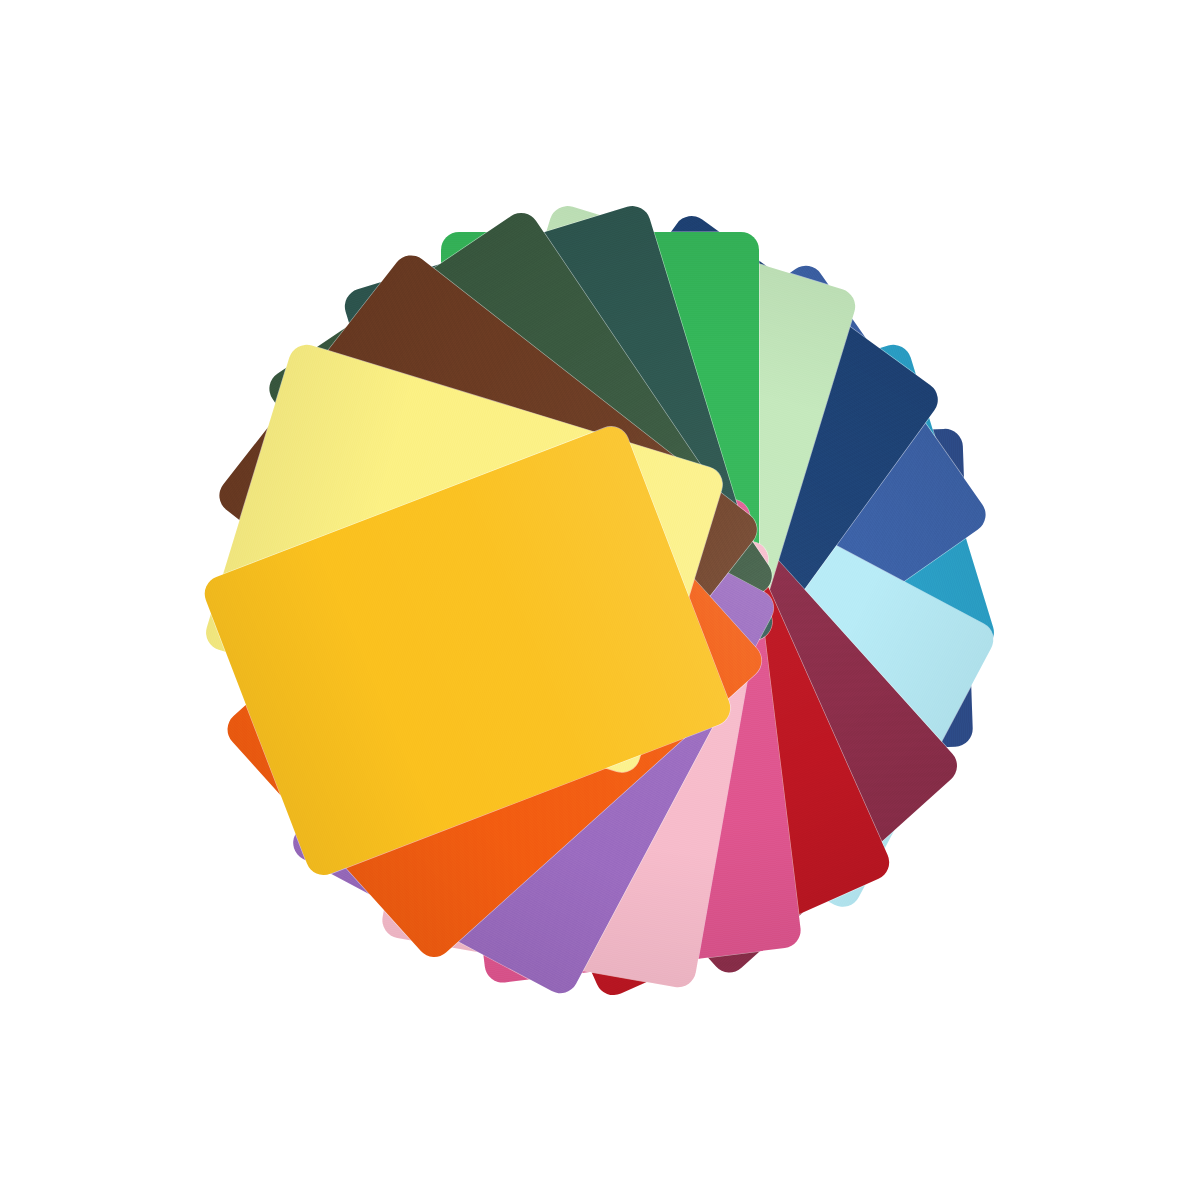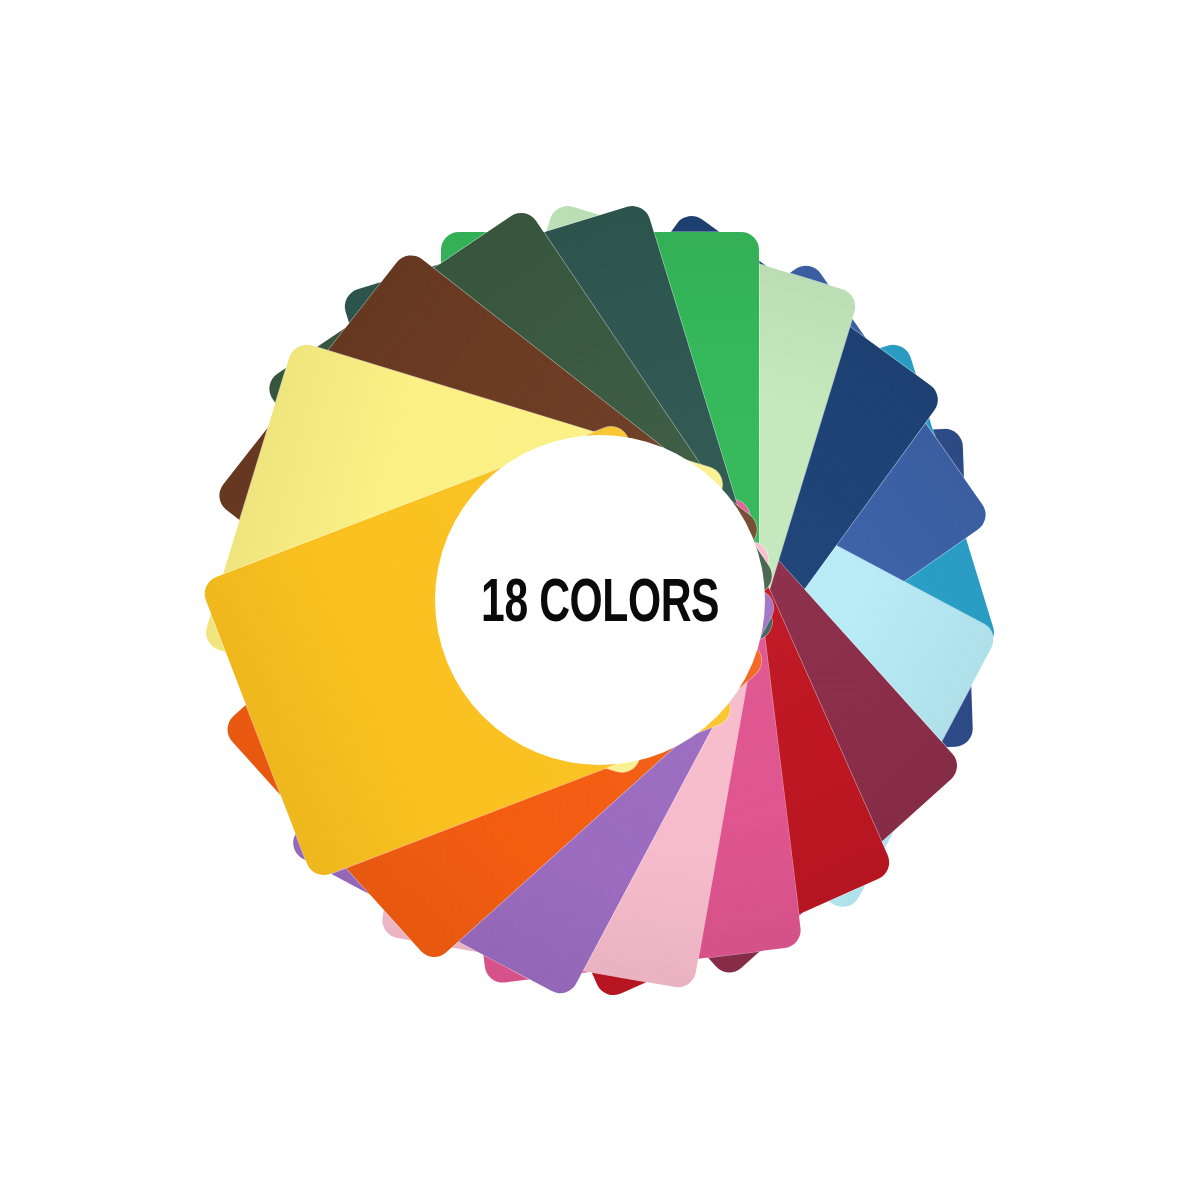--- a/index.html
+++ b/index.html
@@ -169,17 +169,14 @@
         <div class="card" title="Royal Blue" aria-label="Royal Blue #3D62A8" style="background: rgb(61, 98, 168);"></div>
       </div>
       <div class="card-slot" style="transform: rotate(253deg); z-index: 9;">
         <div class="card" title="Cyan Blue" aria-label="Cyan Blue #2BA3CB" style="background: rgb(43, 163, 203);"></div>
       </div>
       <div class="card-slot" style="transform: rotate(268deg); z-index: 8;">
         <div class="card" title="Steel Blue" aria-label="Steel Blue #2E4D8C" style="background: rgb(46, 77, 140);"></div>
       </div>
     </div>
 
-  <div id="hub">
-    <div id="hub-label">18 COLORS</div>
-  </div>
 
 </div>
 
 </body></html>

